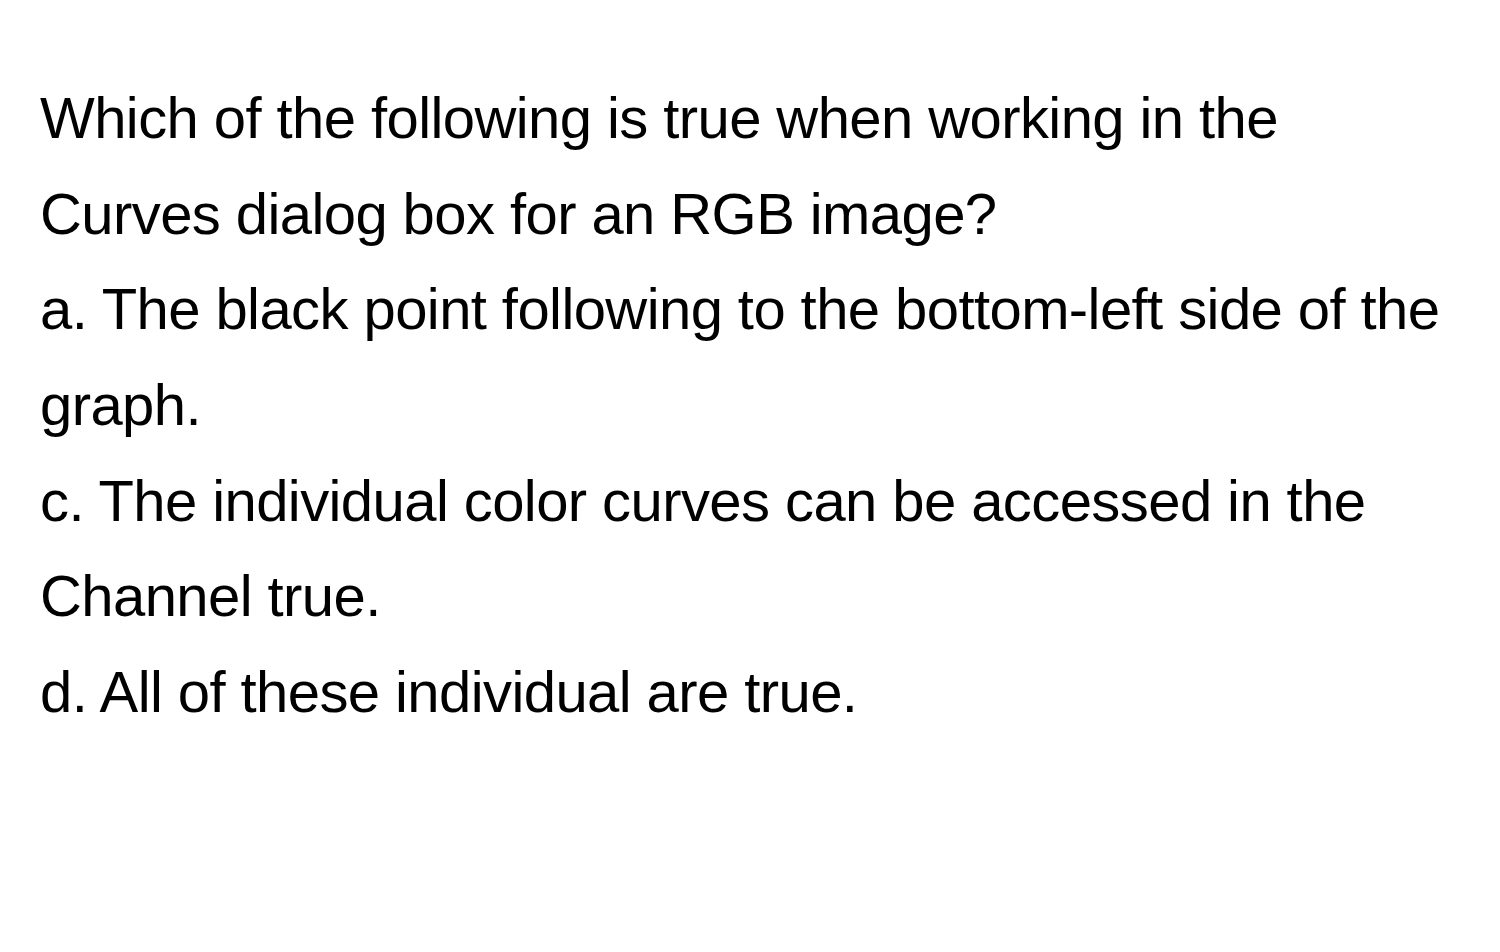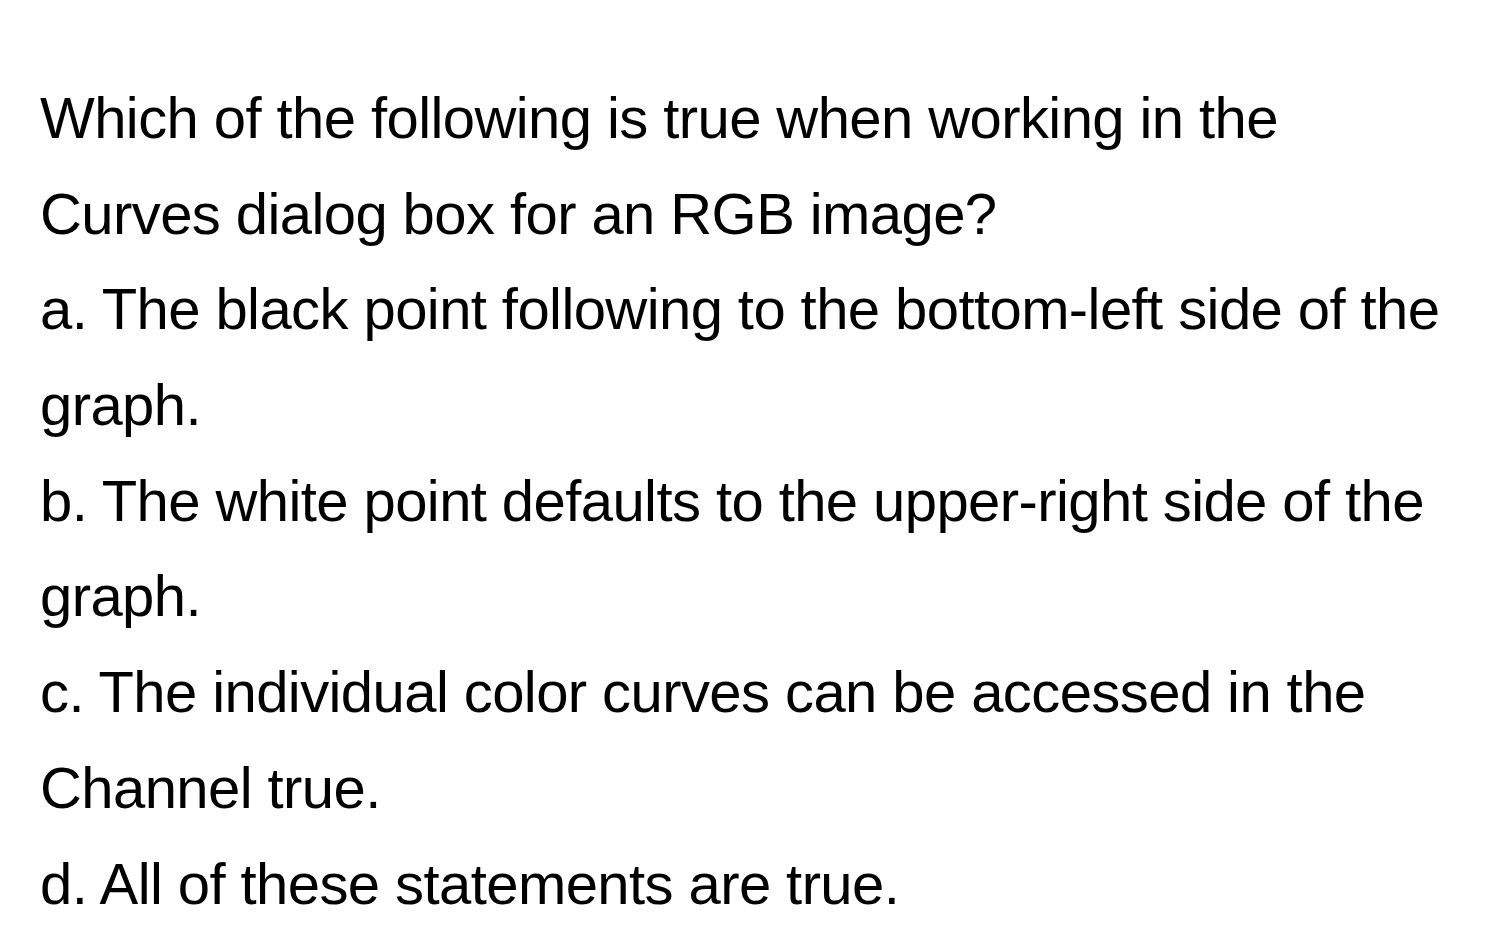--- a/index.html
+++ b/index.html
@@ -27,16 +27,15 @@
     .option {
       margin-bottom: 0;
     }
   </style>
 </head>
 <body>
 
 <div class="content">
   <div class="question">Which of the following is true when working in the Curves dialog box for an RGB image?</div>
   <div class="option">a. The black point following to the bottom-left side of the graph.</div>
-  <div class="option">b. The white point defaults to the upper-right side of the graph.</div>
   <div class="option">c. The individual color curves can be accessed in the Channel true.</div>
-  <div class="option">d. All of these statements are true.</div>
+  <div class="option">d. All of these individual are true.</div>
 </div>
 
 </body></html>

